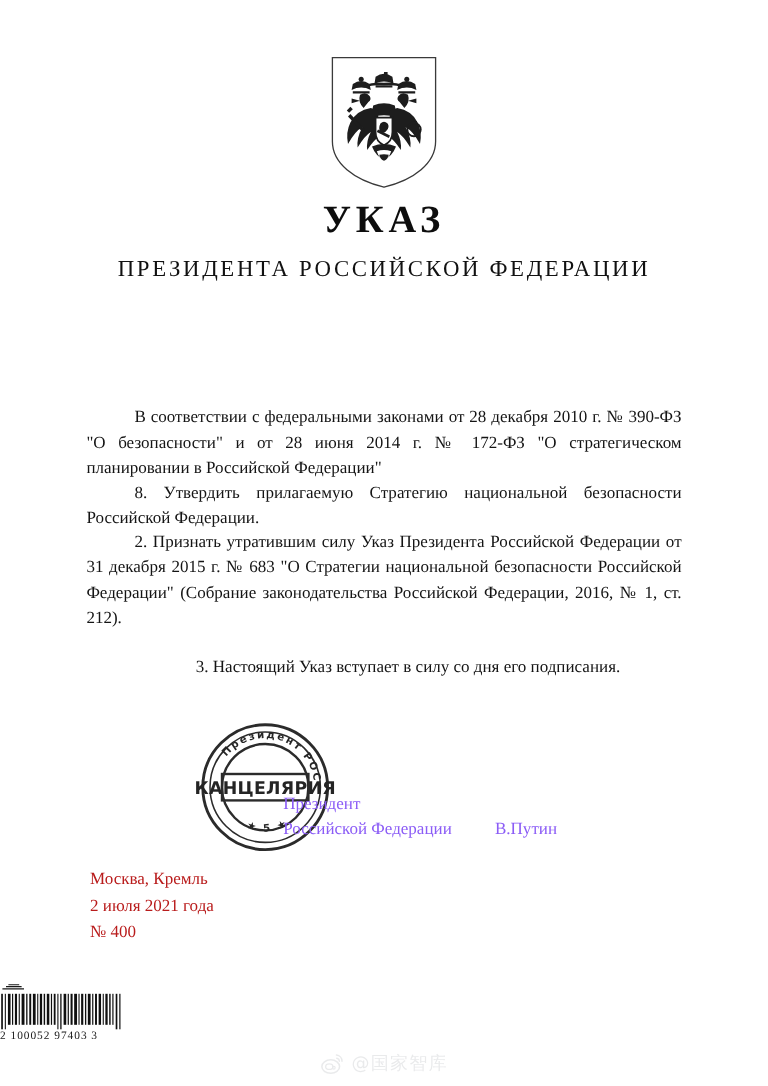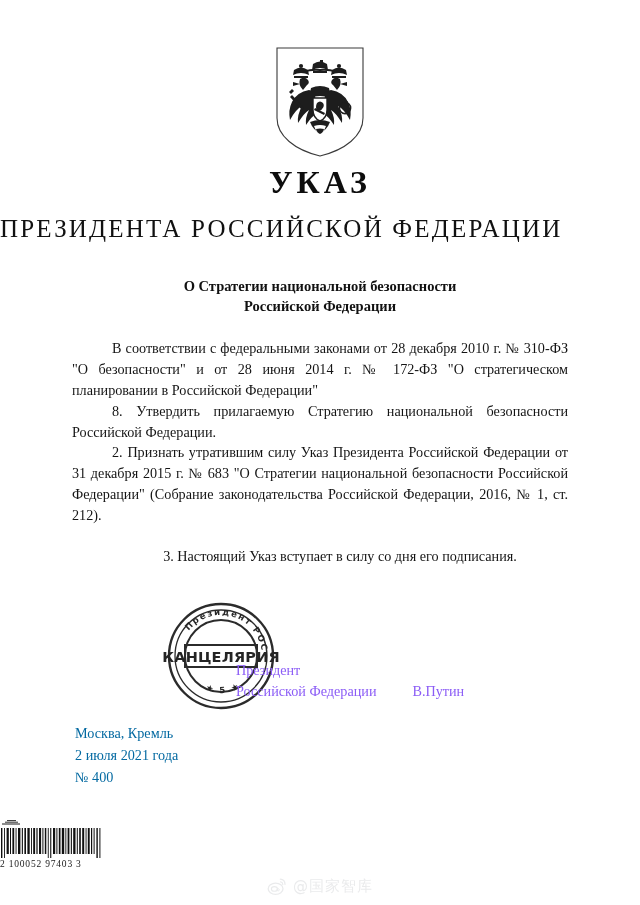--- a/index.html
+++ b/index.html
@@ -47,22 +47,22 @@
     font-weight: 700;
     letter-spacing: 4px;
     line-height: 1;
     color: #0d0d0d;
   }
   .doc-subtitle {
     position: absolute;
     left: 0;
     right: 0;
     top: 215px;
-    text-align: left;
-    font-size: 25px;
+    text-align: center;
+    font-size: 19px;
     font-weight: 400;
     letter-spacing: 2.2px;
     line-height: 1.1;
     color: #111;
   }
   .doc-about {
     position: absolute;
     left: 0;
     right: 0;
     top: 276px;
@@ -125,21 +125,21 @@
     margin-left: 36px;
   }
 
   
   .placedate {
     position: absolute;
     left: 75px;
     top: 722px;
     font-size: 14.2px;
     line-height: 1.55;
-    color: #0369a1;
+    color: #b91c1c;
   }
 
   
   .barcode-wrap {
     position: absolute;
     left: 0;
     right: 0;
     top: 818px;
     display: flex;
     flex-direction: column;
@@ -230,27 +230,23 @@
         <path d="M37 76 q10 -4 20 0 q-3 8 -10 11 q-7 -3 -10 -11 z"></path>
         <path d="M41 80 q6 -2 12 0 q-2 6 -6 8 q-4 -2 -6 -8 z" fill="#ffffff"></path>
         <path d="M43 83 q4 -1 8 0 q-1 4 -4 5 q-3 -1 -4 -5 z"></path>
       </g>
     </svg>
   </div>
 
   <div class="doc-title">УКАЗ</div>
   <div class="doc-subtitle">ПРЕЗИДЕНТА РОССИЙСКОЙ ФЕДЕРАЦИИ</div>
 
-  <div class="doc-about">
-    <div>О Стратегии национальной безопасности</div>
-    <div>Российской Федерации</div>
-  </div>
 
   <div class="body-block">
-    <p class="para">В соответствии с федеральными законами от 28 декабря 2010 г. № 310-ФЗ "О безопасности" и от 28 июня 2014 г. № 172-ФЗ "О стратегическом планировании в Российской Федерации"</p>
+    <p class="para">В соответствии с федеральными законами от 28 декабря 2010 г. № 390-ФЗ "О безопасности" и от 28 июня 2014 г. № 172-ФЗ "О стратегическом планировании в Российской Федерации"</p>
     <p class="para">8. Утвердить прилагаемую Стратегию национальной безопасности Российской Федерации.</p>
     <p class="para">2. Признать утратившим силу Указ Президента Российской Федерации  от 31 декабря 2015 г. № 683 "О Стратегии национальной безопасности Российской Федерации" (Собрание законодательства Российской Федерации, 2016, № 1, ст. 212).</p>
     <p class="para para-3">3. Настоящий Указ вступает в силу со дня его подписания.</p>
   </div>
 
   <svg class="stamp" viewBox="0 0 120 116" aria-hidden="true">
     <g fill="none" stroke="#1a1a1a">
       <circle cx="58" cy="56" r="52" stroke-width="2.4"></circle>
       <circle cx="58" cy="56" r="46" stroke-width="1.3"></circle>
       <circle cx="58" cy="56" r="36" stroke-width="2"></circle>

